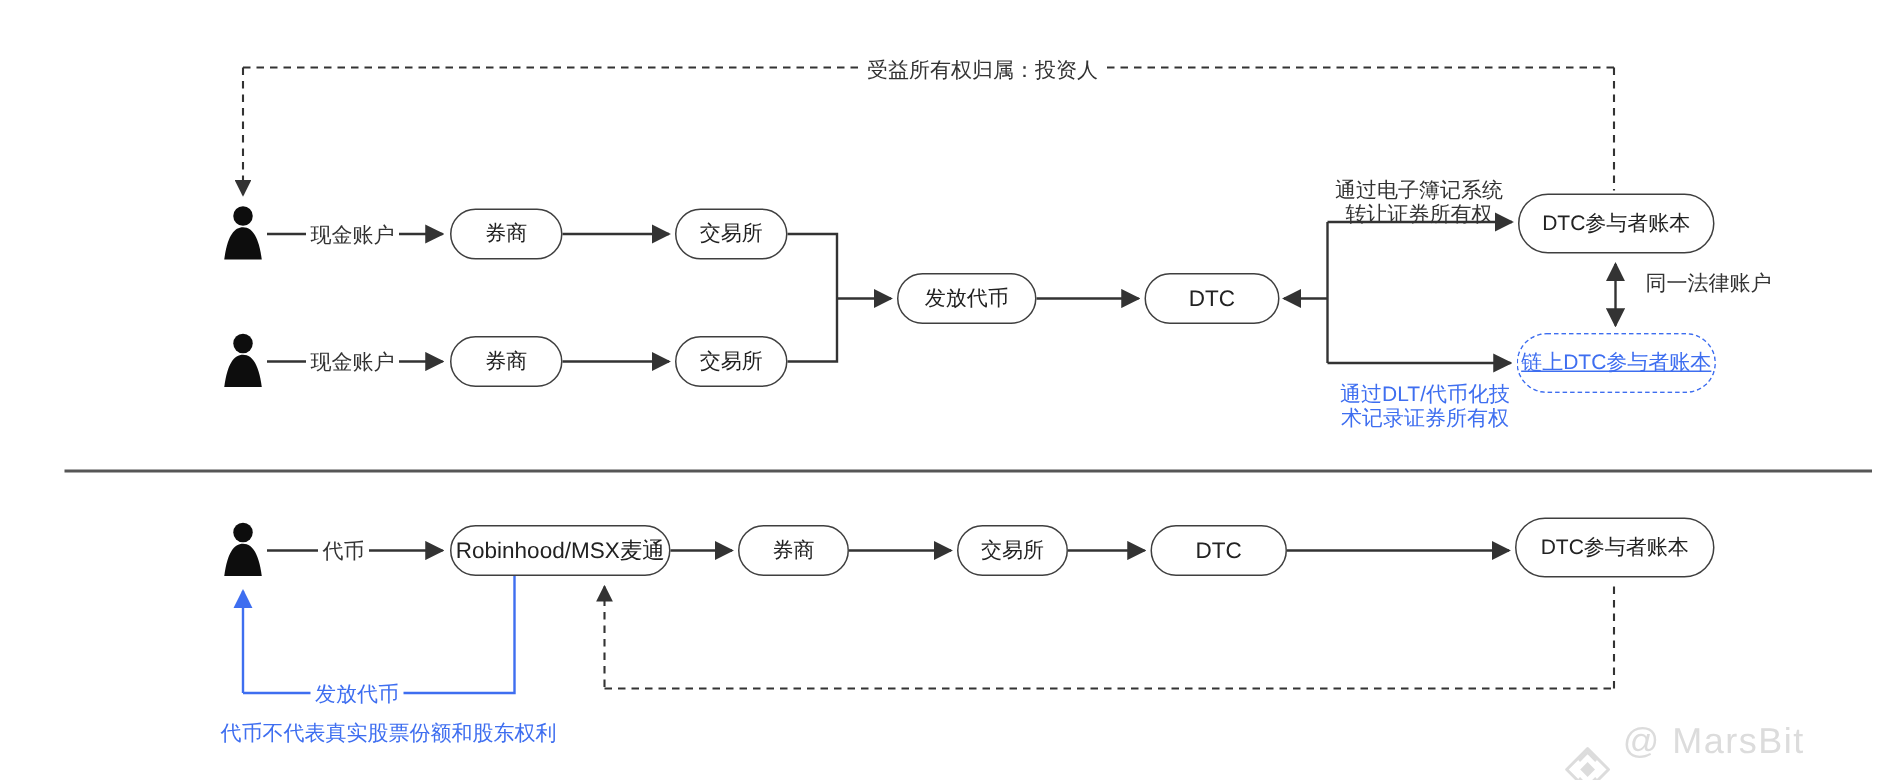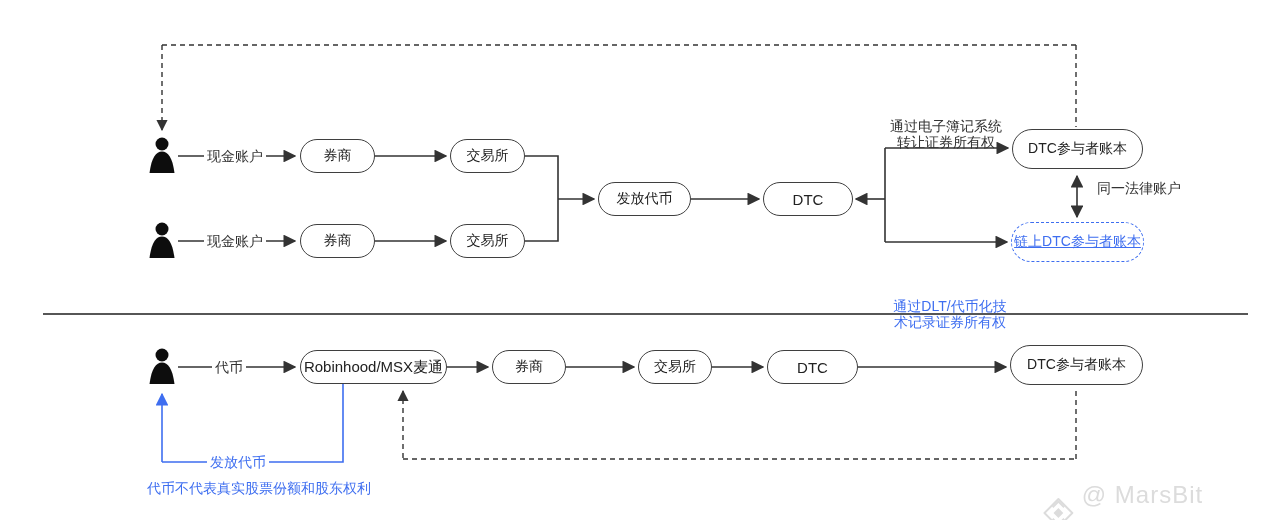--- a/index.html
+++ b/index.html
@@ -98,26 +98,27 @@
   <div class="node big blue" style="left:1011px;top:222px;width:133px;height:40px;">链上DTC参与者账本</div>
 
   <div class="node" style="left:300px;top:350px;width:147px;height:34px;font-size:15px;">Robinhood/MSX麦通</div>
   <div class="node" style="left:492px;top:350px;width:74px;height:34px;">券商</div>
   <div class="node" style="left:638px;top:350px;width:74px;height:34px;">交易所</div>
   <div class="node" style="left:767px;top:350px;width:91px;height:34px;font-size:15px;">DTC</div>
   <div class="node big" style="left:1010px;top:345px;width:133px;height:40px;">DTC参与者账本</div>
 
   <div class="lbl onLine" style="left:204px;top:148px;">现金账户</div>
   <div class="lbl onLine" style="left:204px;top:233px;">现金账户</div>
+  <div class="lbl onLine" style="left:575px;top:38px;">受益所有权归属：投资人</div>
   <div class="lbl center2" style="left:870px;top:118px;width:152px;">
     <div>通过电子簿记系统</div>
     <div>转让证券所有权</div>
   </div>
   <div class="lbl" style="left:1097px;top:180px;">同一法律账户</div>
-  <div class="lbl blue center2" style="left:874px;top:254px;width:152px;margin-top:44px;">
+  <div class="lbl blue center2" style="left:874px;top:254px;width:152px;">
     <div>通过DLT/代币化技</div>
     <div>术记录证券所有权</div>
   </div>
 
   <div class="lbl onLine" style="left:212px;top:359px;">代币</div>
   <div class="lbl onLine blue" style="left:207px;top:454px;">发放代币</div>
   <div class="lbl blue" style="left:147px;top:480px;">代币不代表真实股票份额和股东权利</div>
 
   <div id="divider"></div>
 

